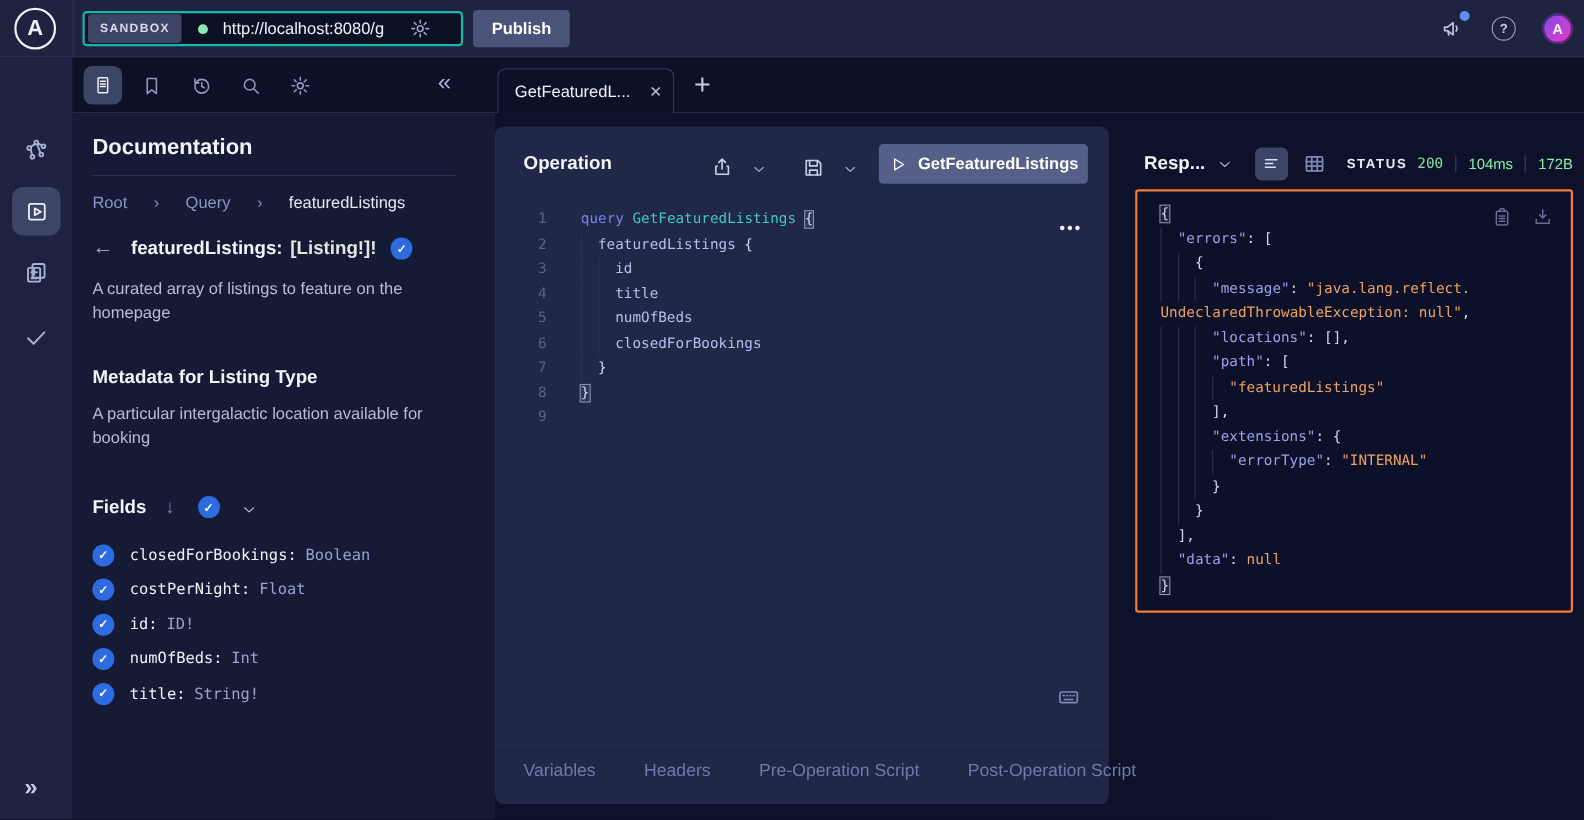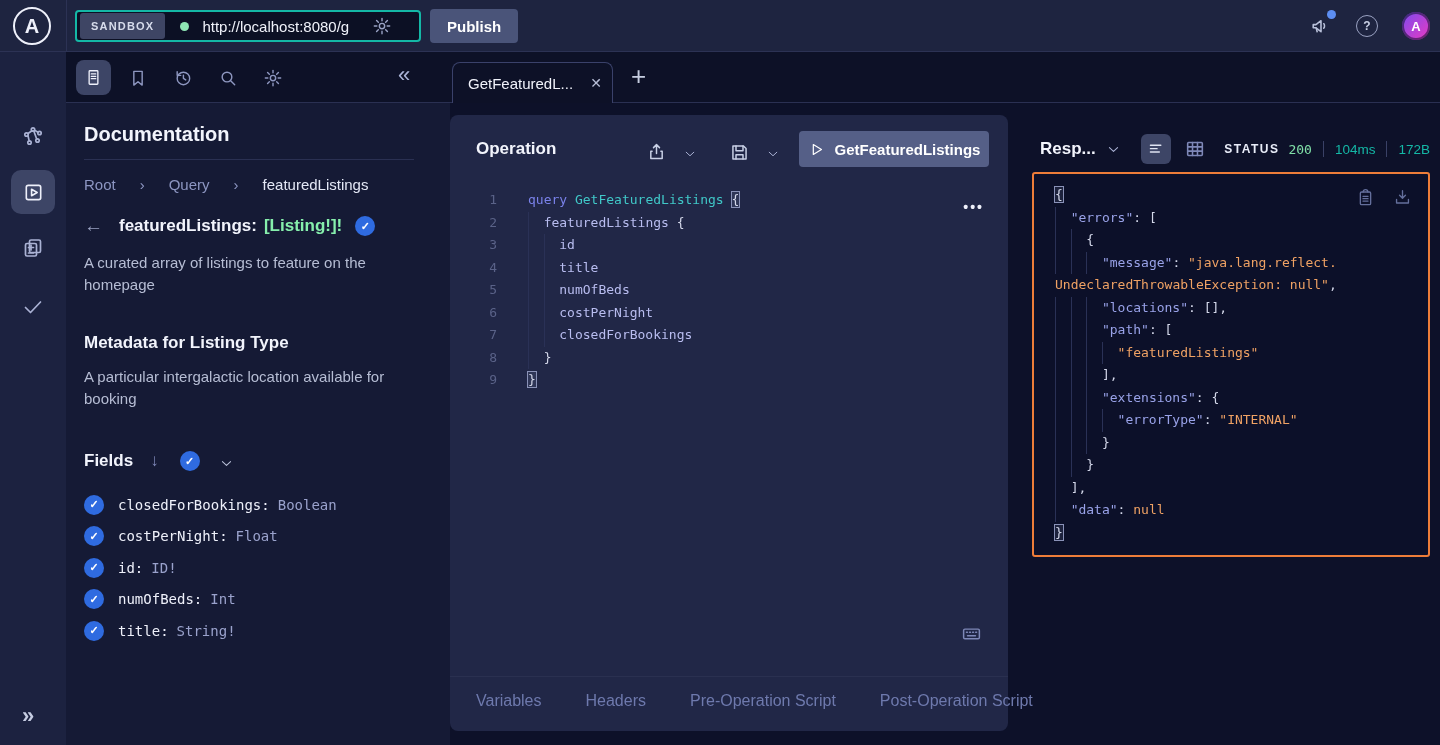--- a/index.html
+++ b/index.html
@@ -38,21 +38,21 @@
 .new-tab{position:absolute;left:565px;top:11px;color:#c6cde0;font-size:26px;font-weight:300;cursor:pointer;line-height:1}
 
 .docpanel{position:absolute;left:66px;top:103px;width:384px;height:642px;background:#151a35;padding:20px 28px 0 18px;overflow:hidden}
 .doc-title{font-size:20px;font-weight:bold;color:#f2f4fc}
 .doc-div{height:1px;background:#2a3052;margin:13px 8px 0 0}
 .breadcrumb{margin-top:16px;font-size:15px;color:#8d96c2;display:flex;align-items:center;gap:24px}
 .bc-cur{color:#e4e8f6}
 .sig-row{margin-top:22px;display:flex;align-items:center}
 .back-ic{color:#9aa2c2;font-size:19px;cursor:pointer}
 .sig-name{margin-left:16px;font-size:17px;font-weight:bold;color:#f2f4fc}
-.sig-type{margin-left:7px;font-size:17px;font-weight:bold;color:#86efac;cursor:pointer}
+.sig-type{margin-left:7px;font-size:17px;font-weight:bold;color:#e5e5e5;cursor:pointer}
 .check-circle{width:20px;height:20px;border-radius:50%;background:#2f6be0;color:#fff;font-size:11px;font-weight:bold;display:inline-flex;align-items:center;justify-content:center;flex:none;cursor:pointer}
 .sig-check{margin-left:13px}
 .doc-desc{margin-top:15px;font-size:15px;line-height:22px;color:#b6bdd4;width:308px}
 .meta-head{margin-top:37px;font-size:17px;font-weight:bold;color:#f2f4fc}
 .meta-desc{margin-top:13px;font-size:15px;line-height:22px;color:#b6bdd4;width:318px}
 .fields-row{margin-top:41px;display:flex;align-items:flex-end}
 .fields-head{font-size:17px;font-weight:bold;color:#f2f4fc}
 .sort-ic{margin-left:17px;color:#7e88b8;font-size:17px;cursor:pointer}
 .fields-check{margin-left:21px}
 .fields-chev{margin-left:19px;color:#b9c0d8;cursor:pointer}
@@ -89,21 +89,21 @@
 .resppanel{position:absolute;left:582px;top:0;width:398px;height:642px}
 .resp-head{position:absolute;left:8px;top:28px;right:0;height:36px;display:flex;align-items:center}
 .resp-title{font-size:17px;font-weight:bold;color:#f2f4fc;cursor:pointer}
 .resp-chev{margin-left:10px;color:#aab2d4;cursor:pointer}
 .view-sel{margin-left:20px;width:30px;height:30px;background:#3d4566;border-radius:6px;color:#dfe4f2;display:flex;align-items:center;justify-content:center;cursor:pointer}
 .view-table{margin-left:13px;color:#7e88b8;cursor:pointer}
 .status-group{margin-left:auto;display:flex;align-items:center}
 .st-label{font-size:12px;font-weight:bold;letter-spacing:1.5px;color:#e8ecf8}
 .st-code{margin-left:9px;font-size:13px;color:#80e0a8;font-family:"DejaVu Sans Mono",monospace}
 .st-sep{width:1px;height:16px;background:#3a4166;margin:0 11px}
-.st-val{font-size:13.5px;color:#14b8a6}
+.st-val{font-size:13.5px;color:#86efac}
 .respbox{position:absolute;left:0;top:69px;width:398px;height:385px;border:2px solid #ee7d39;border-radius:3px;background:#0c1029}
 .respbox-icons{position:absolute;right:16px;top:14px;display:flex;gap:18px;color:#646f9c}
 .respbox-icons .ic{cursor:pointer}
 .json{padding:10px 0 0 21px}
 </style>
 </head>
 <body>
 
 <div class="app">
 
@@ -307,21 +307,20 @@
             <div class="cl gl">7</div>
             <div class="cl gl">8</div>
             <div class="cl gl">9</div>
           </div>
         <div class="codecol">
             <div class="cl"><span class="tk-kw">query</span><span class="tk-pc"> </span><span class="tk-nm">GetFeaturedListings</span><span class="tk-pc"> </span><span class="tk-bx">{</span></div>
             <div class="cl"><span class="tk-in">  </span><span class="tk-fl">featuredListings</span><span class="tk-pc"> {</span></div>
             <div class="cl"><span class="tk-in">  </span><span class="tk-in">  </span><span class="tk-fl">id</span></div>
             <div class="cl"><span class="tk-in">  </span><span class="tk-in">  </span><span class="tk-fl">title</span></div>
             <div class="cl"><span class="tk-in">  </span><span class="tk-in">  </span><span class="tk-fl">numOfBeds</span></div>
-            <div class="cl"><span class="tk-in">  </span><span class="tk-in">  </span><span class="tk-fl">costPerNight</span></div>
             <div class="cl"><span class="tk-in">  </span><span class="tk-in">  </span><span class="tk-fl">closedForBookings</span></div>
             <div class="cl"><span class="tk-in">  </span><span class="tk-pc">}</span></div>
             <div class="cl"><span class="tk-bx">}</span></div>
           </div>
       </div>
       <span class="more-dots">•••</span>
       <span class="kbd-ic ic">
         <svg width="21" height="21" viewBox="0 0 24 24">
             <rect x="3" y="7" width="18" height="11" rx="1.5"></rect>
             <path d="M6.3 10.7h1M9.8 10.7h1M13.3 10.7h1M16.8 10.7h1M7.5 14.7h9"></path>

